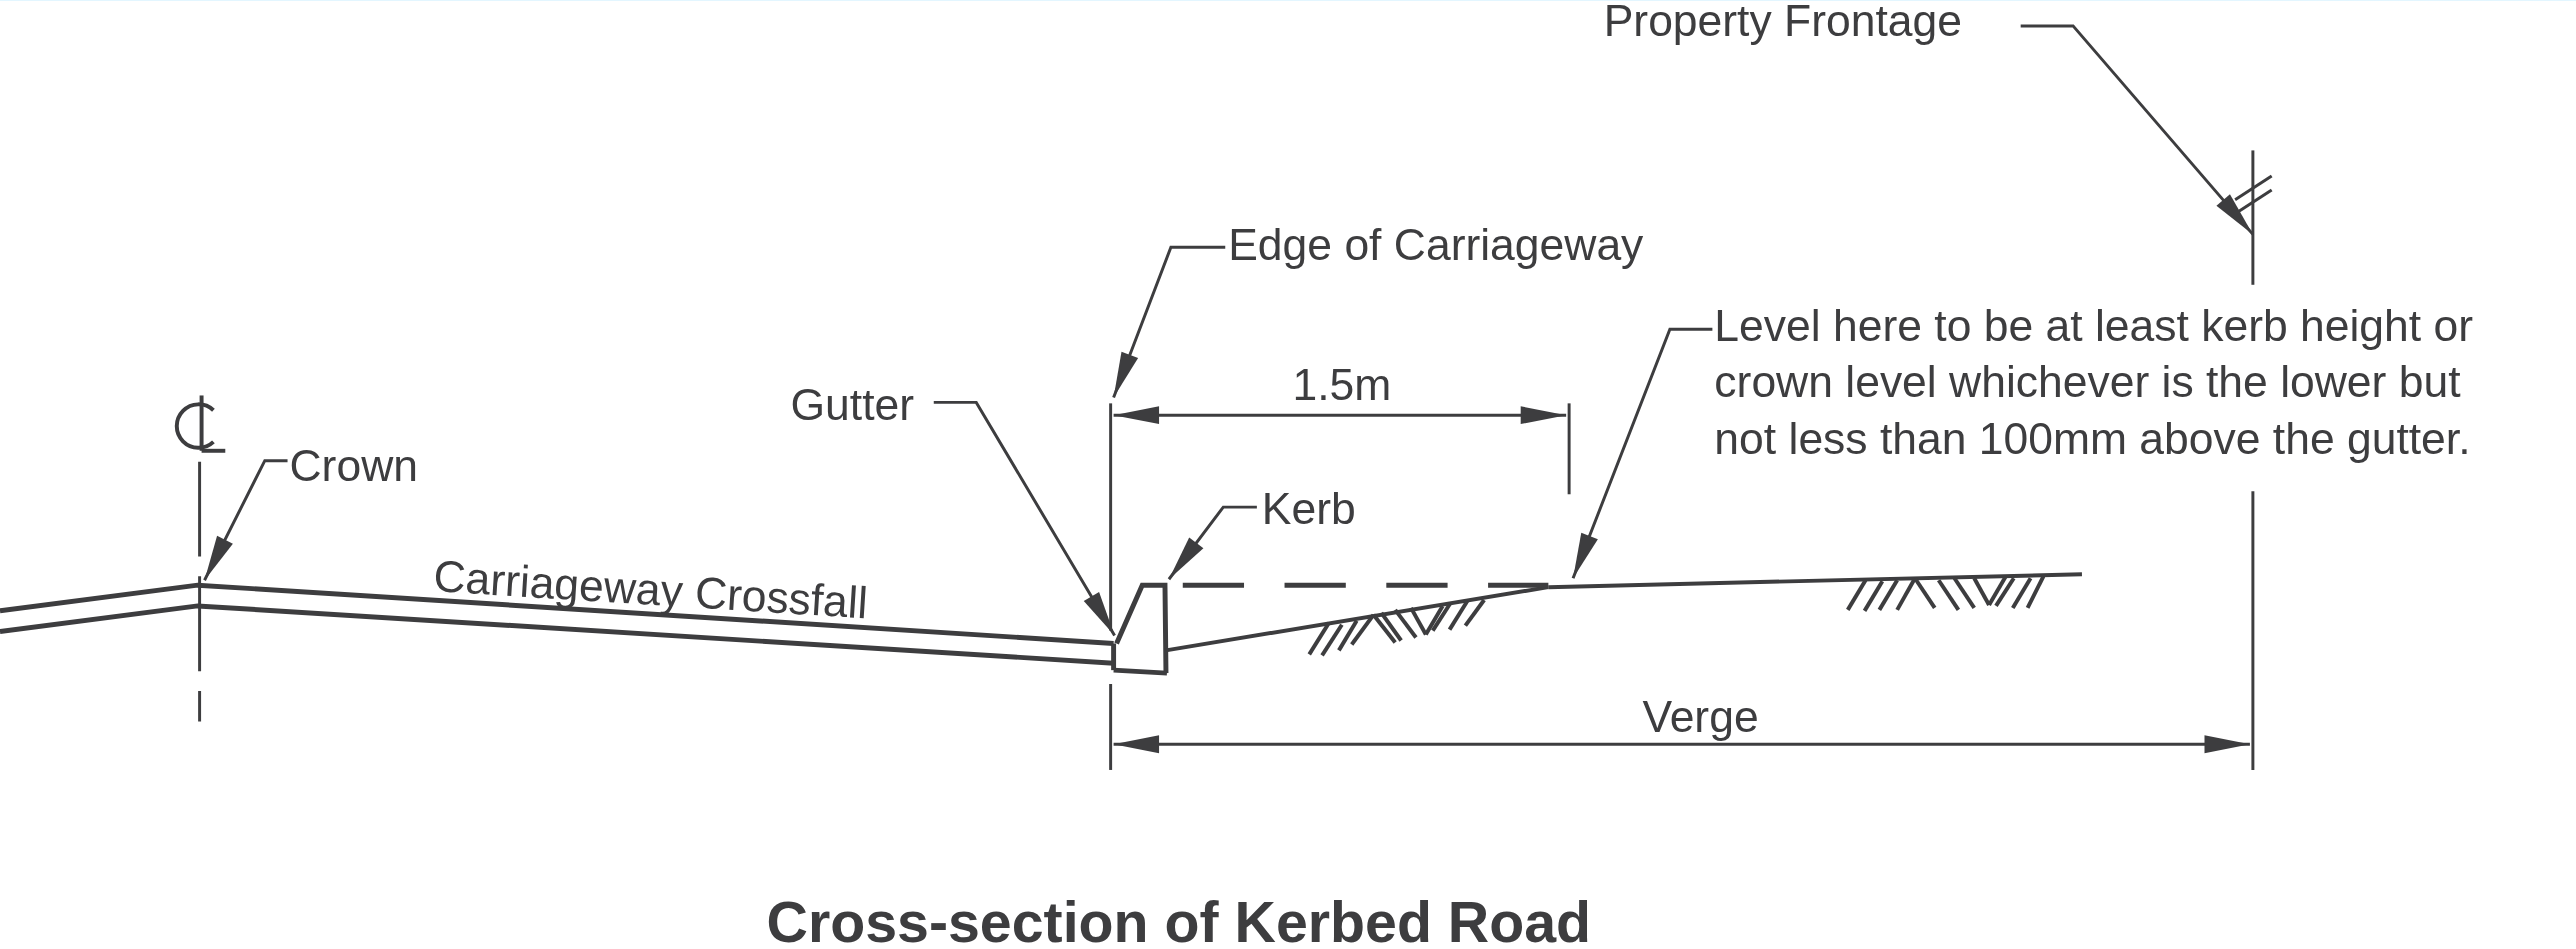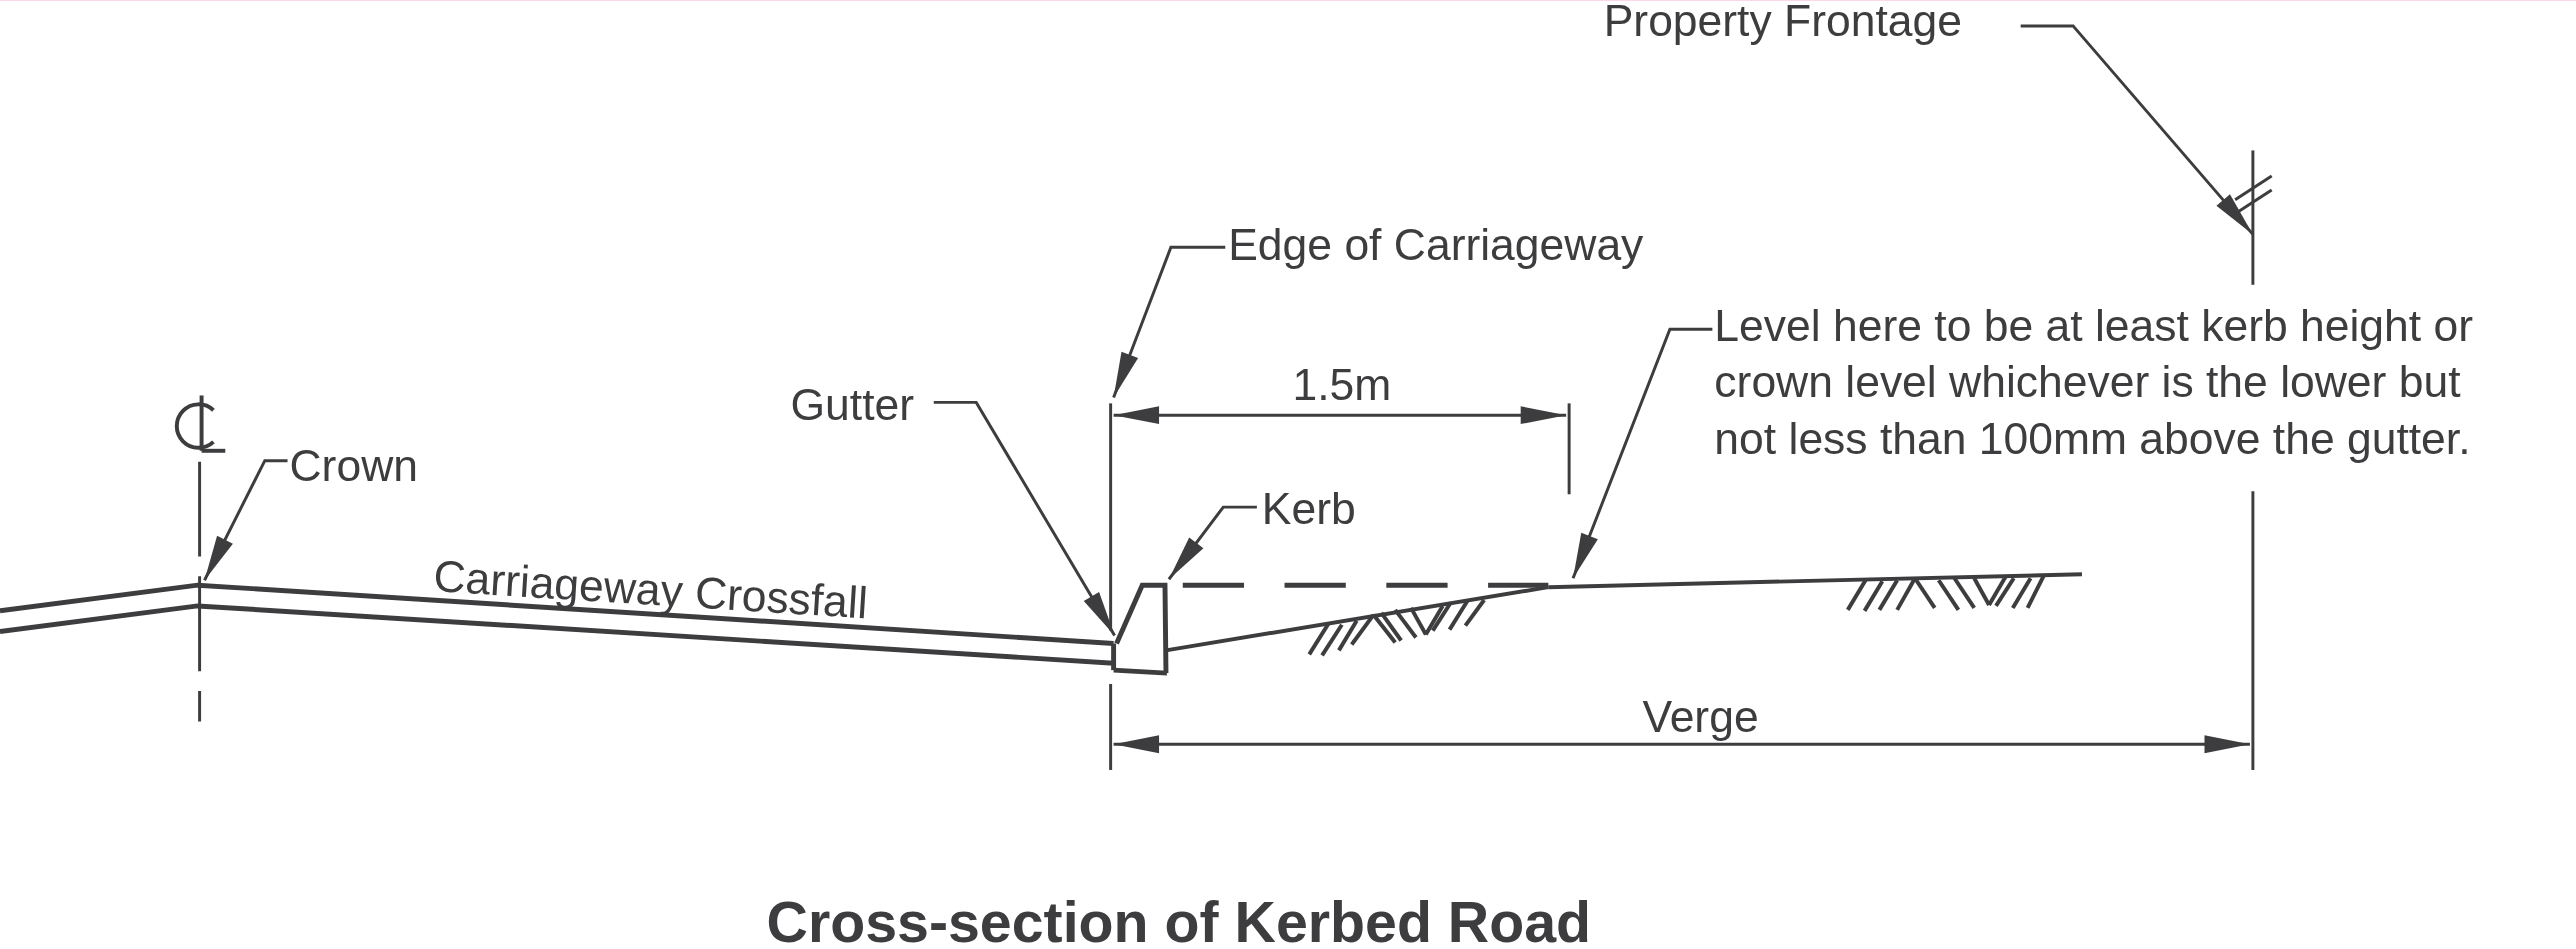--- a/index.html
+++ b/index.html
@@ -10,21 +10,21 @@
   body {
     width: 2576px;
     height: 950px;
     overflow: hidden;
     font-family: "Liberation Sans", sans-serif;
   }
   #diagram-wrap {
     width: 2576px;
     height: 932px;
     position: relative;
-    background: #ec4899;
+    background: #7dd3fc;
   }
   svg text {
     font-family: "Liberation Sans", sans-serif;
   }
 </style>
 </head>
 <body>
 
 <div id="diagram-wrap">
   <svg id="cad-svg" width="2576" height="950" viewBox="0 0 2607 961" xmlns="http://www.w3.org/2000/svg">

